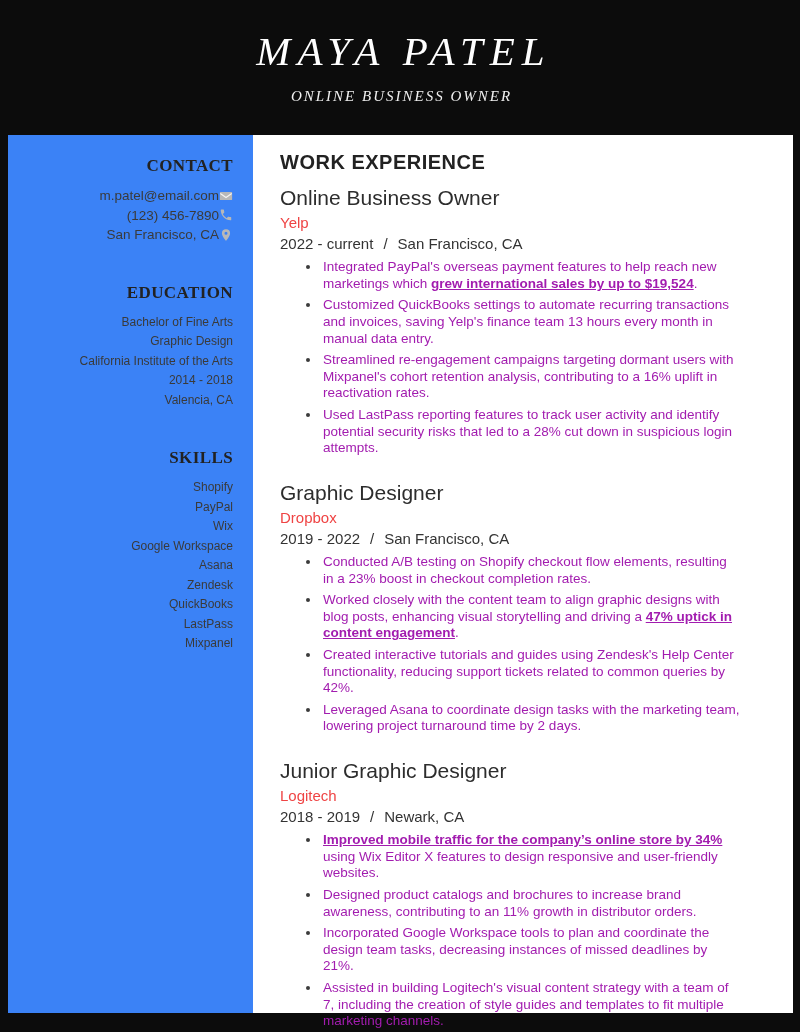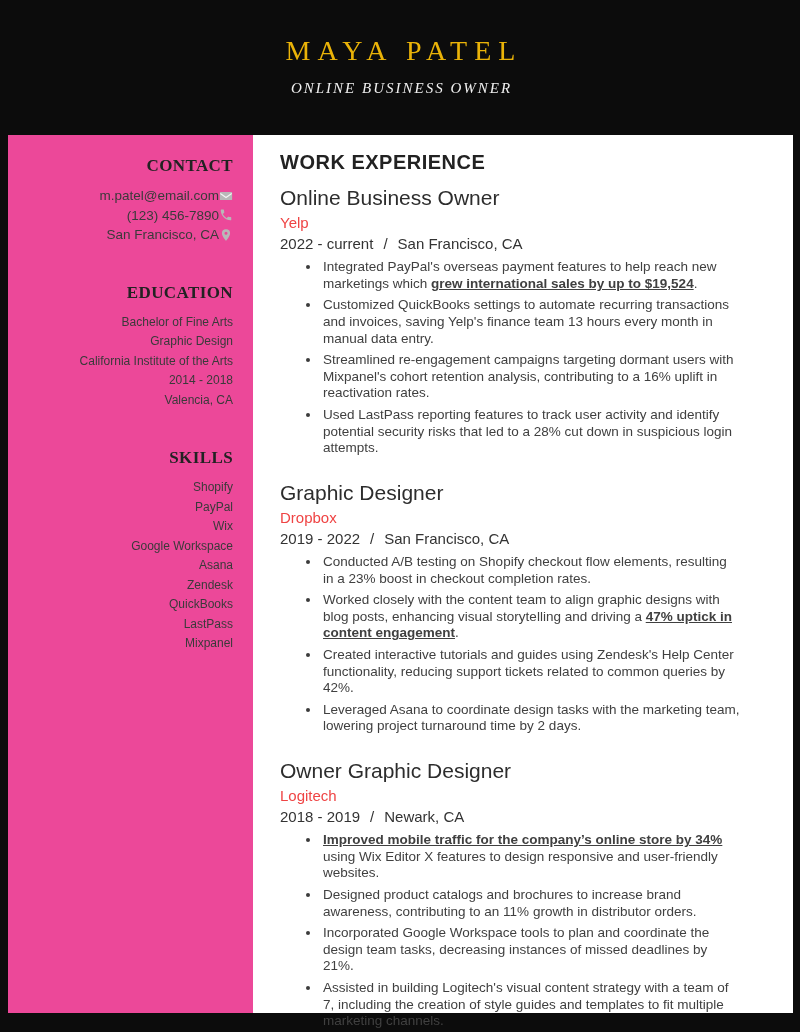--- a/index.html
+++ b/index.html
@@ -13,41 +13,42 @@
   }
   
   .header {
     height:135px;
     display:flex; flex-direction:column; align-items:center; justify-content:center;
     padding-bottom:4px;
   }
   .name {
     font-family:"Liberation Serif","DejaVu Serif",serif;
     font-weight:400;
-    font-size:28px;
+    font-size:41px;
     letter-spacing:7px;
     margin-right:-7px;
-    color:#eab308;
+    color:#ffffff;
     white-space:nowrap;
+    font-style:italic;
   }
   .subtitle {
     font-family:"Liberation Serif","DejaVu Serif",serif;
     font-style:italic;
     font-size:15px;
     letter-spacing:2px;
     margin-right:-2px;
     color:#f0f0f0;
     margin-top:13px;
     white-space:nowrap;
   }
   
   .content { display:flex; height:878px; }
   .sidebar {
     width:245px; flex:0 0 245px;
-    background:#ec4899;
+    background:#3b82f6;
     padding:21px 20px 0 10px;
     text-align:right;
   }
   .main {
     flex:1;
     background:#ffffff;
     padding:16px 53px 0 27px;
   }
   .side-section { margin-bottom:38px; }
   .side-heading {
@@ -79,21 +80,21 @@
   .job { margin-top:11px; }
   .job:not(:first-child) { margin-top:23px; }
   .job-title {
     font-size:21px; font-weight:400; color:#2d2d2d; line-height:1.25;
   }
   .job-company { font-size:15px; color:#ef4444; margin-top:3px; }
   .job-dateline { font-size:15px; color:#333333; margin-top:4px; }
   .job-dateline .sep { margin:0 10px; }
   ul.bullets { margin:7px 0 0 0; padding-left:41px; list-style:disc; }
   ul.bullets li {
-    font-size:13.5px; line-height:1.23; color:#404040;
+    font-size:13.5px; line-height:1.23; color:#a21caf;
     padding-left:2px; margin-bottom:5px;
   }
   ul.bullets li::marker { color:#3b3b3b; }
   .hl { font-weight:700; text-decoration:underline; }
 </style>
 </head>
 <body>
 
 <div class="page">
 
@@ -180,21 +181,21 @@
             <div class="job-company">Dropbox</div>
             <div class="job-dateline"><span>2019 - 2022</span><span class="sep">/</span><span>San Francisco, CA</span></div>
             <ul class="bullets">
               <li>Conducted A/B testing on Shopify checkout flow elements, resulting in a 23% boost in checkout completion rates.</li>
               <li>Worked closely with the content team to align graphic designs with blog posts, enhancing visual storytelling and driving a <strong class="hl">47% uptick in content engagement</strong>.</li>
               <li>Created interactive tutorials and guides using Zendesk's Help Center functionality, reducing support tickets related to common queries by 42%.</li>
               <li>Leveraged Asana to coordinate design tasks with the marketing team, lowering project turnaround time by 2 days.</li>
             </ul>
           </div>
           <div class="job">
-            <div class="job-title">Owner Graphic Designer</div>
+            <div class="job-title">Junior Graphic Designer</div>
             <div class="job-company">Logitech</div>
             <div class="job-dateline"><span>2018 - 2019</span><span class="sep">/</span><span>Newark, CA</span></div>
             <ul class="bullets">
               <li><strong class="hl">Improved mobile traffic for the company’s online store by 34%</strong> using Wix Editor X features to design responsive and user-friendly websites.</li>
               <li>Designed product catalogs and brochures to increase brand awareness, contributing to an 11% growth in distributor orders.</li>
               <li>Incorporated Google Workspace tools to plan and coordinate the design team tasks, decreasing instances of missed deadlines by 21%.</li>
               <li>Assisted in building Logitech's visual content strategy with a team of 7, including the creation of style guides and templates to fit multiple marketing channels.</li>
             </ul>
           </div>
         </div>

